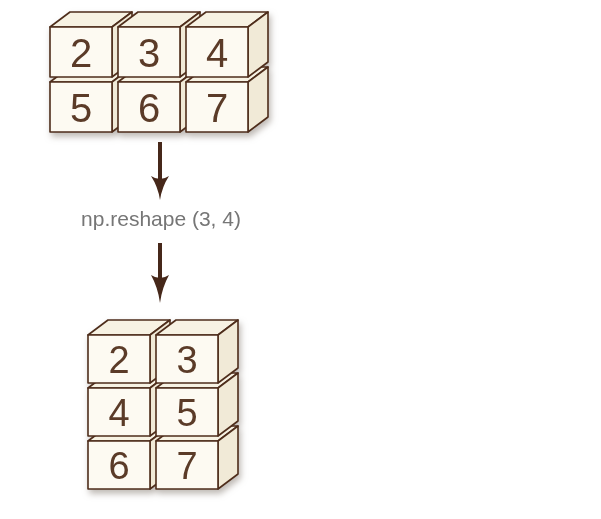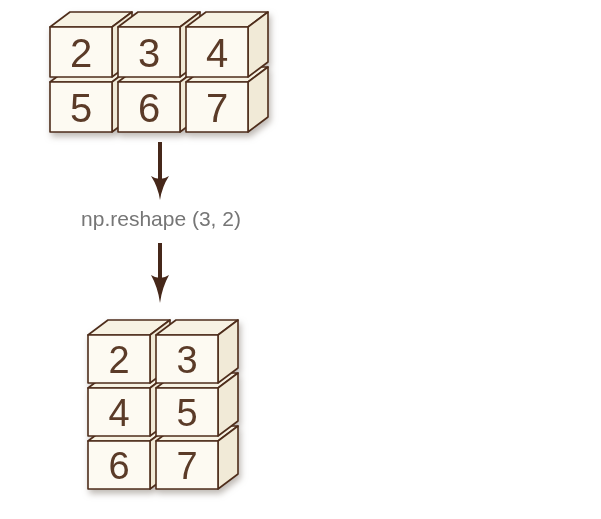--- a/index.html
+++ b/index.html
@@ -72,21 +72,21 @@
         <rect stroke="#4E2D1B" stroke-width="1.6" stroke-linejoin="round" x="186" y="27" width="62" height="50" fill="#FDFAF2"></rect>
         <text x="217" y="53" text-anchor="middle" dominant-baseline="central" fill="#5B3B28" font-size="40" font-family="Liberation Sans, sans-serif">4</text>
       </g>
     </svg>
 
   <svg id="arrow-1" class="arrow" width="24" height="58" viewBox="0 0 24 58">
       <line x1="12" y1="0" x2="12" y2="40" stroke="#46281A" stroke-width="4"></line>
       <path d="M 3,34 Q 10,44.8 12,58 Q 14,44.8 21,34 Q 12,40 3,34 Z" fill="#46281A" stroke="none"></path>
     </svg>
 
-  <div class="op-label" style="color: rgb(118, 118, 118);">np.reshape (3, 2)</div>
+  <div class="op-label" style="color: rgb(118, 118, 118);">np.reshape (3, 4)</div>
 
   <svg id="arrow-2" class="arrow" width="24" height="60" viewBox="0 0 24 60">
       <line x1="12" y1="0" x2="12" y2="38" stroke="#46281A" stroke-width="4"></line>
       <path d="M 3,32 Q 10,44.6 12,60 Q 14,44.6 21,32 Q 12,38 3,32 Z" fill="#46281A" stroke="none"></path>
     </svg>
 
   <svg id="grid-bottom" class="grid" width="300" height="219" viewBox="0 0 300 219">
       <g>
         <polygon stroke="#4E2D1B" stroke-width="1.6" stroke-linejoin="round" points="88,141 150,141 170,126 108,126" fill="#F7F2E3"></polygon>
         <polygon stroke="#4E2D1B" stroke-width="1.6" stroke-linejoin="round" points="150,141 170,126 170,174 150,189" fill="#F1EAD7"></polygon>

